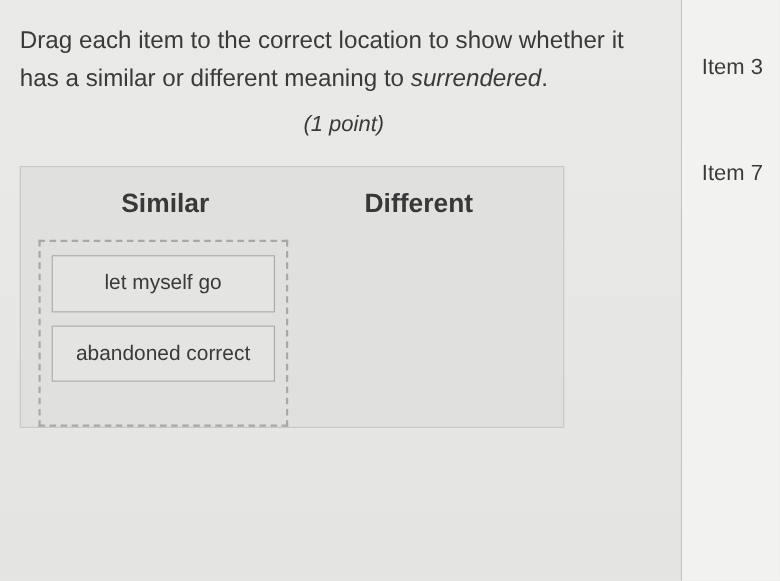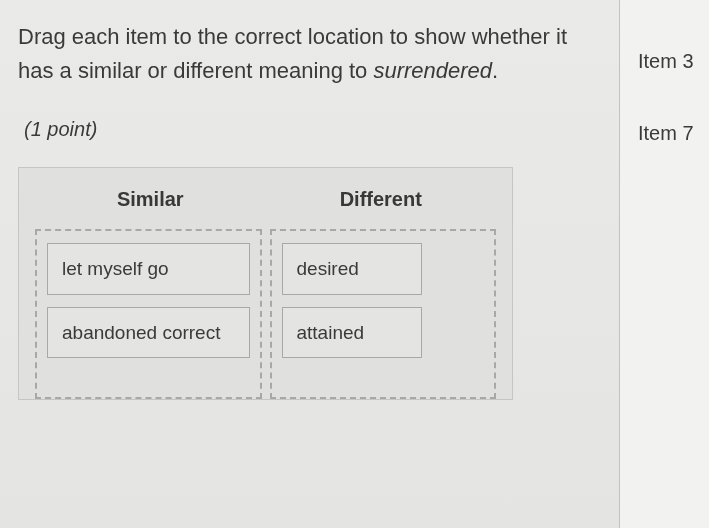--- a/index.html
+++ b/index.html
@@ -17,59 +17,61 @@
     }
     .main-area {
       flex: 1;
       padding: 20px 18px 0 18px;
       background: linear-gradient(180deg, #eaeae8 0%, #e4e4e2 100%);
     }
     .instruction {
       font-size: 22px;
       line-height: 1.55;
       color: #3a3a3a;
-      margin-bottom: 30px;
+      margin-bottom: 14px;
     }
     .instruction .italic {
       font-style: italic;
     }
     .points {
       font-size: 20px;
       font-style: italic;
       color: #3a3a3a;
       margin-bottom: 26px;
       margin-left: 6px;
+      text-align: center;
     }
     .drag-panel {
       background: #e0e0de;
       border: 1px solid #c6c6c4;
       padding: 20px 16px 0 16px;
       width: 495px;
     }
     .columns {
       display: flex;
       gap: 0;
     }
     .col {
       flex: 1;
     }
     .col-header {
-      font-size: 20px;
+      font-size: 24px;
       font-weight: bold;
       color: #383838;
       text-align: center;
       margin-bottom: 18px;
       padding-left: 8px;
       padding-right: 8px;
     }
     .dropzone {
       border: 2px dashed #a8a8a6;
       padding: 12px 10px 0 10px;
       min-height: 170px;
       margin-right: 0;
+      text-align: center;
     }
     .col:first-child .dropzone {
       margin-right: 4px;
     }
     .col:last-child .dropzone {
       margin-left: 4px;
     }
     .word-tile {
       background: #e4e4e2;
       border: 1px solid #a8a8a6;
@@ -84,21 +86,21 @@
       width: 140px;
     }
     .sidebar {
       width: 90px;
       background: #f2f2f0;
       border-left: 1px solid #c2c2c0;
       padding-top: 50px;
       padding-left: 18px;
       display: flex;
       flex-direction: column;
-      gap: 49px;
+      gap: 74px;
     }
     .nav-item {
       font-size: 20px;
       color: #3a3a3a;
       white-space: nowrap;
     }
   </style>
 </head>
 <body>
 
@@ -112,24 +114,20 @@
     <div class="columns">
       <div class="col">
         <div class="col-header">Similar</div>
         <div class="dropzone">
           <div class="word-tile">let myself go</div>
           <div class="word-tile">abandoned correct</div>
         </div>
       </div>
       <div class="col">
         <div class="col-header">Different</div>
-        <div class="dropzone">
-          <div class="word-tile">desired</div>
-          <div class="word-tile">attained</div>
-        </div>
       </div>
     </div>
   </div>
 </div>
 
 <div class="sidebar">
   <div class="nav-item">Item 3</div>
   <div class="nav-item">Item 7</div>
 </div>
 

